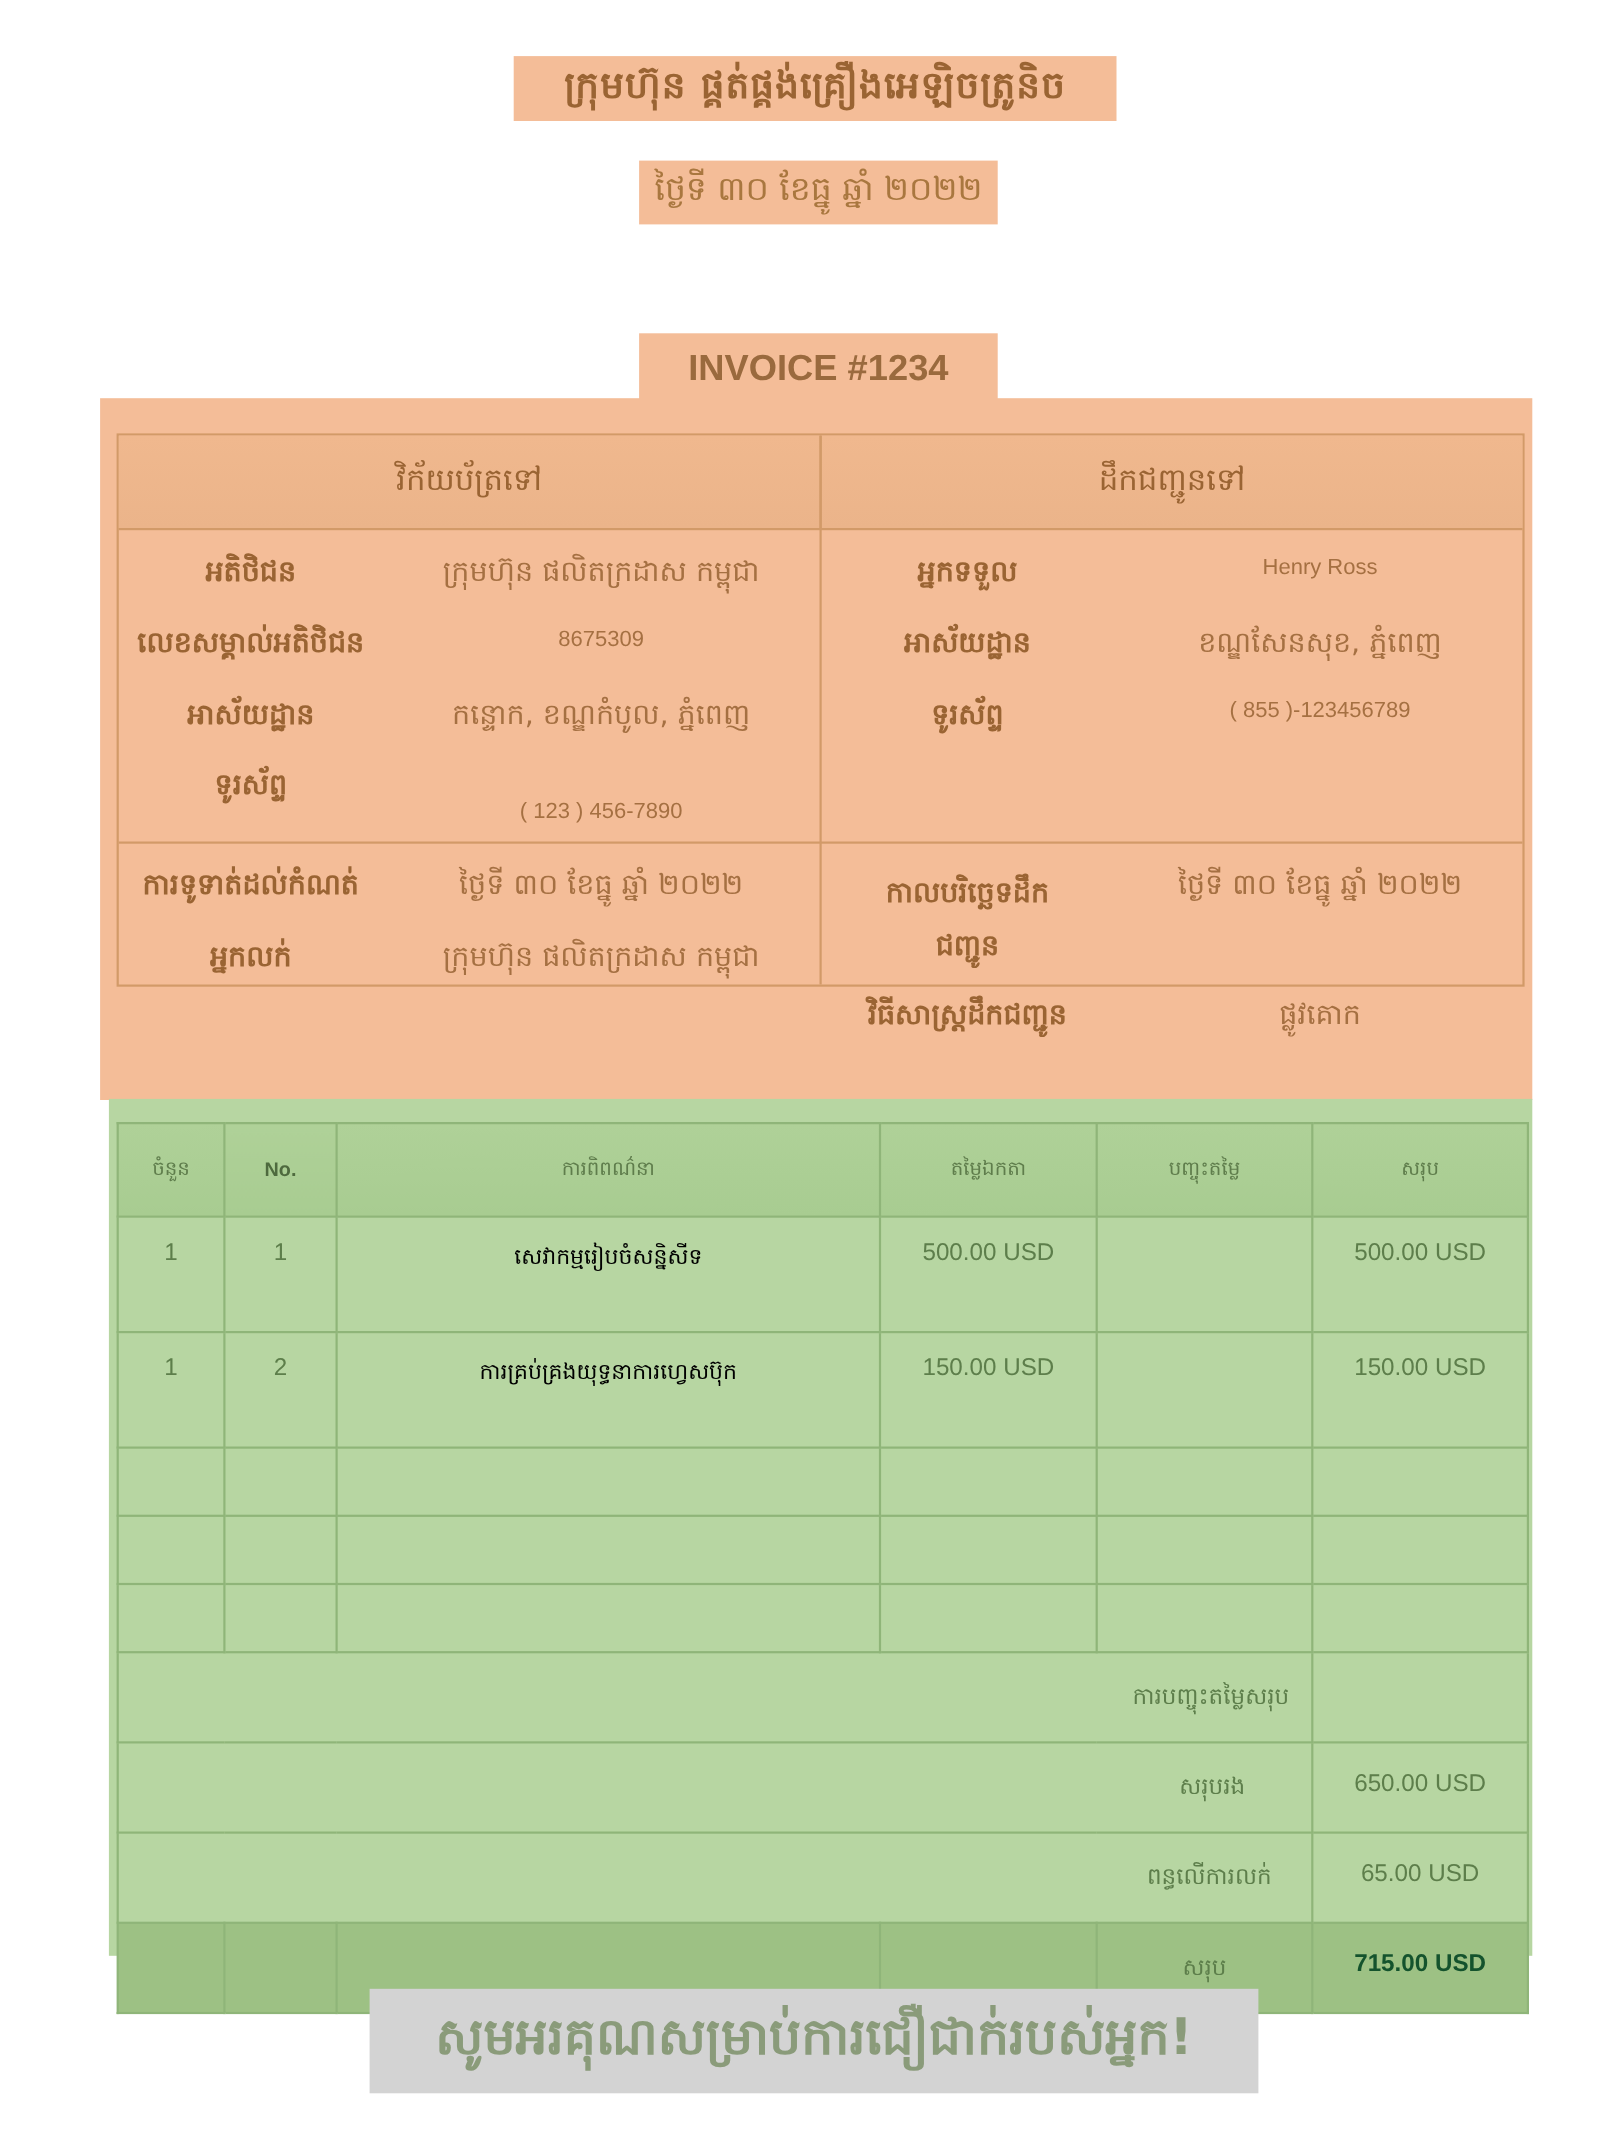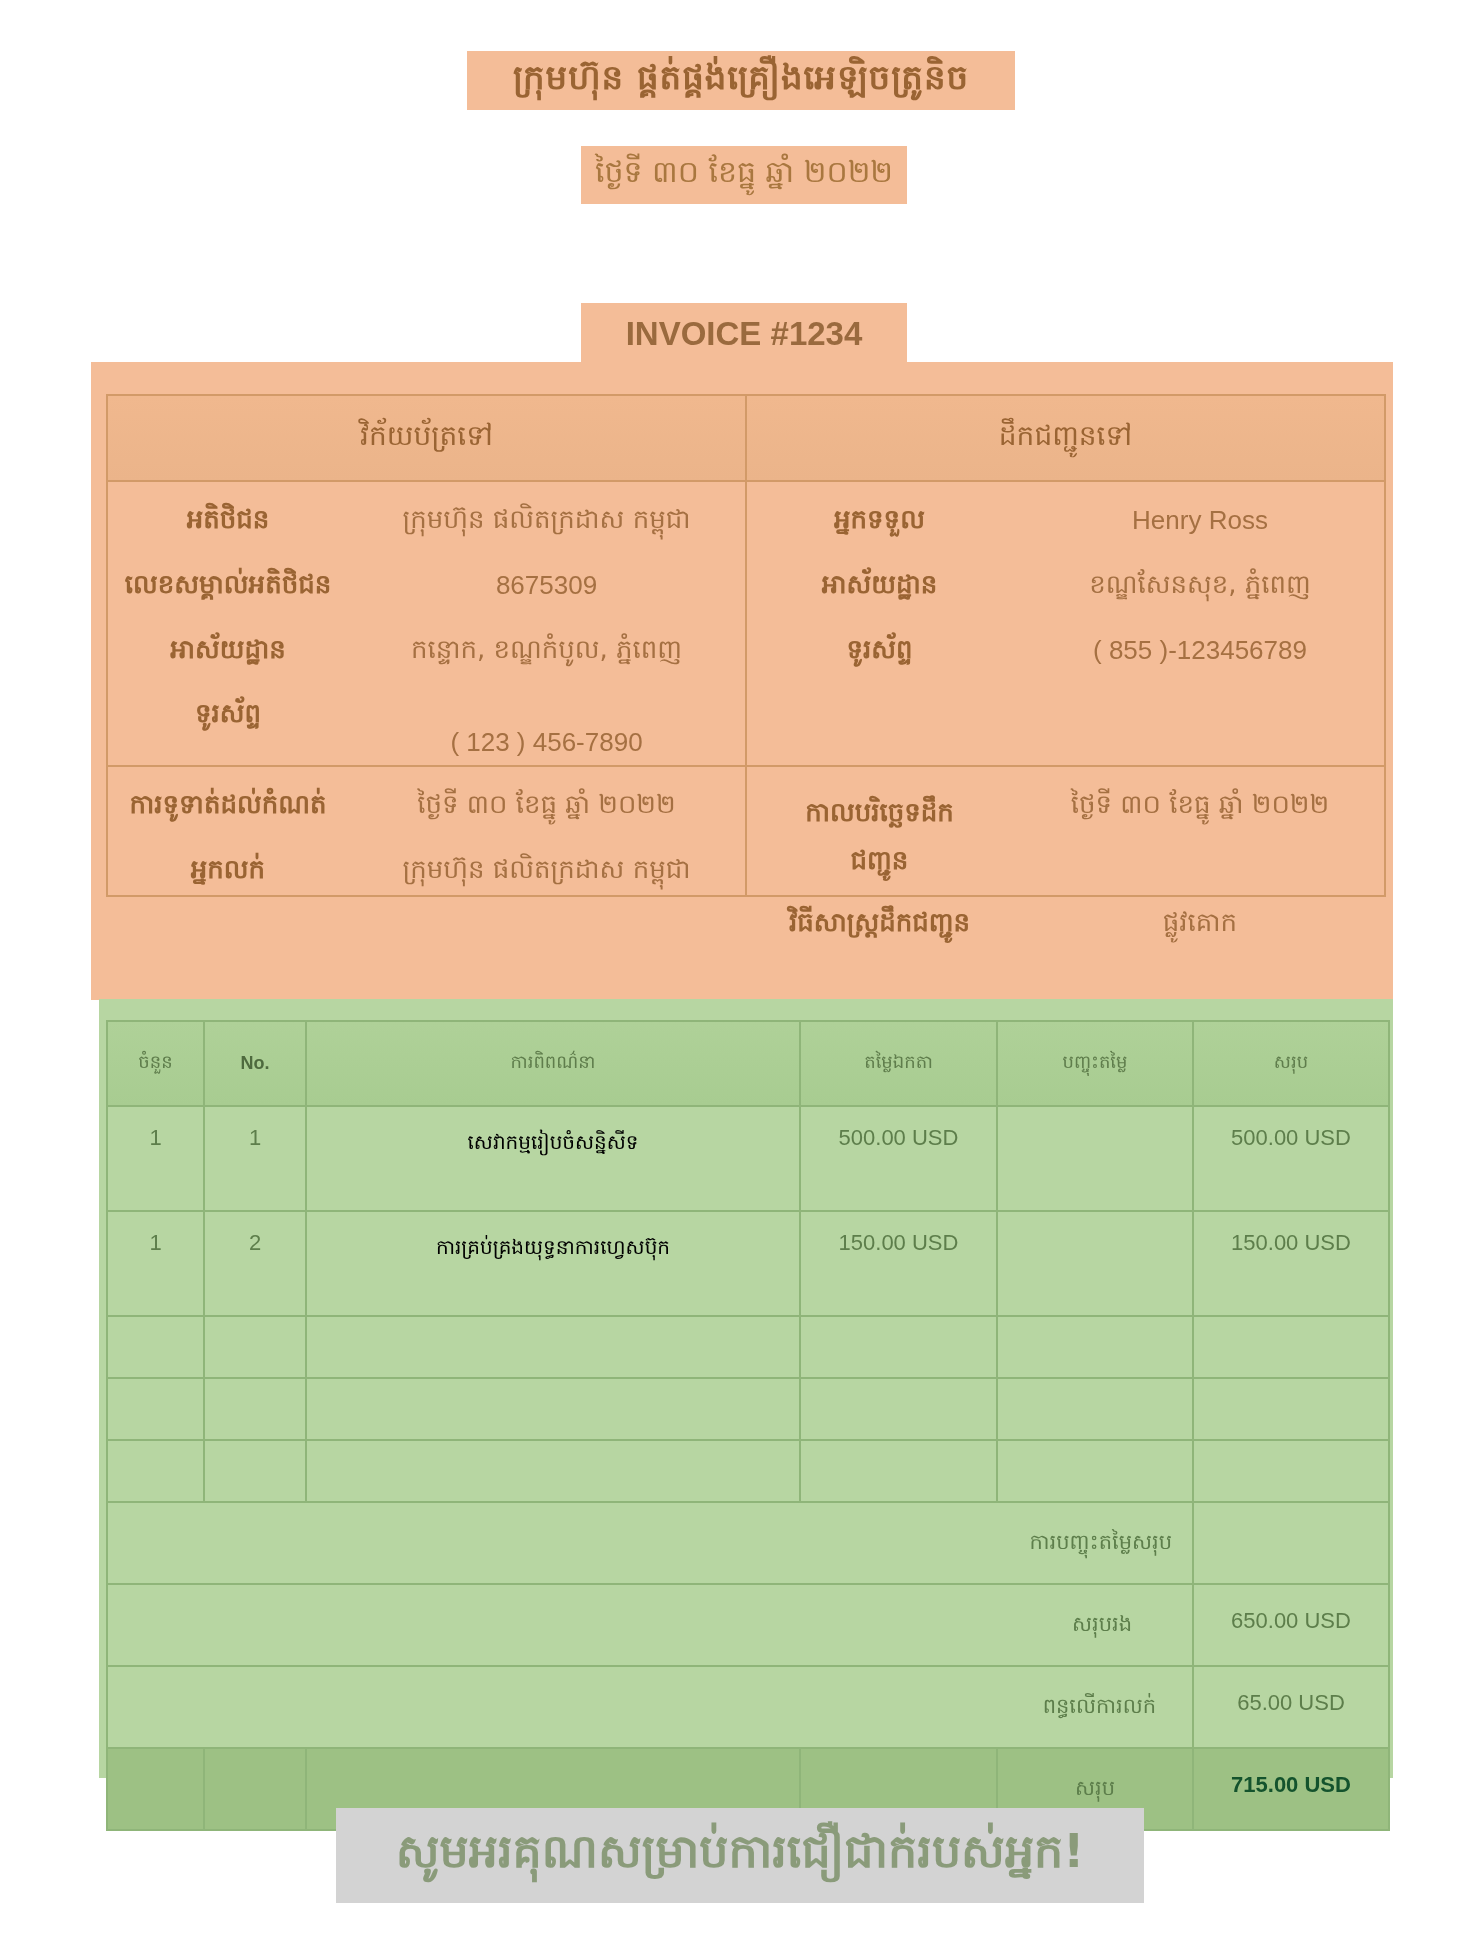--- a/index.html
+++ b/index.html
@@ -38,21 +38,21 @@
   .ohead div {
     flex: 1; display: flex; align-items: center; justify-content: center;
     font-size: 28px; color: #9a6433;
   }
   .ohead div:first-child { border-right: 2px solid #d29a68; }
   .ovline { position: absolute; left: 637px; top: 0; width: 2px; height: 100%; background: #d29a68; }
   .ohline { position: absolute; left: 0; top: 369px; width: 100%; height: 2px; background: #d29a68; }
   .kv { position: absolute; display: flex; font-size: 26px; color: #9a6433; align-items: flex-start; }
   .kv .k { text-align: center; font-weight: bold; }
   .kv .v { text-align: center; color: #a57042; }
-  .kv .v.latin { font-family: "Liberation Sans", sans-serif; font-size: 26px; }
+  .kv .v.latin { font-family: "Liberation Sans", sans-serif; font-size: 20px; }
 
   .green-panel {
     left: 99px; top: 999px; width: 1294px; height: 779px; background: #b7d6a2;
   }
   table.gt {
     position: absolute; left: 106px; top: 1020px; width: 1282px;
     border-collapse: collapse; table-layout: fixed;
     font-family: "Liberation Sans", sans-serif; color: #5d7e4b;
   }
   table.gt td, table.gt th {

